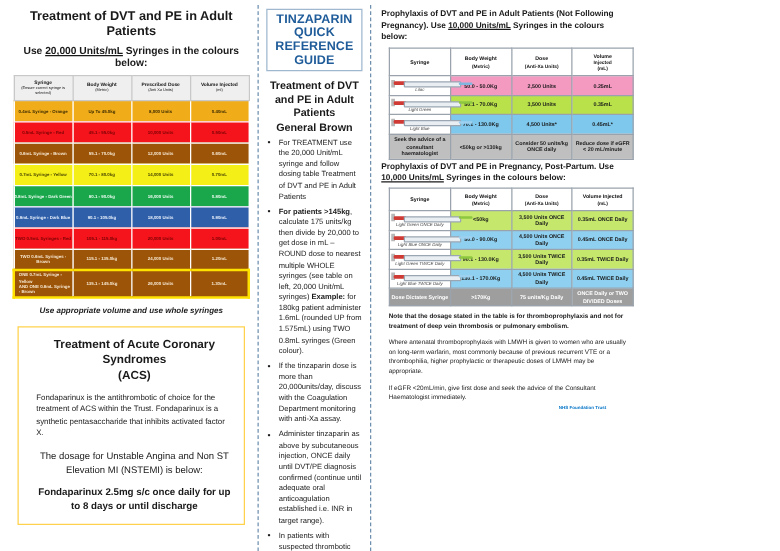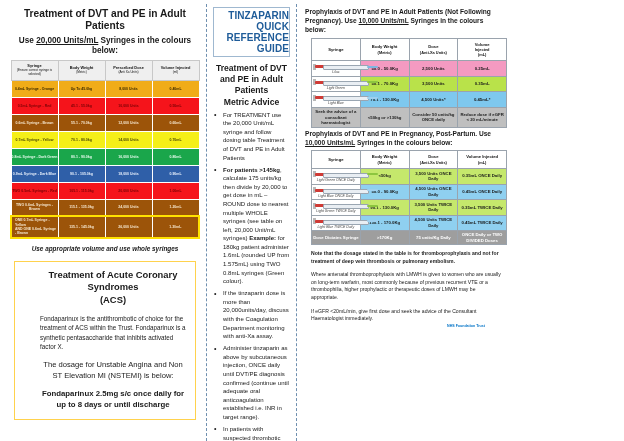--- a/index.html
+++ b/index.html
@@ -13,21 +13,21 @@
   .col{box-sizing:border-box;}
   .col-left{width:210px;padding:2px 6px 0 8px;}
   .col-mid{width:202px;padding:2px 6px 0 6px;border-left:1px dashed #6f8faf;border-right:1px dashed #6f8faf;}
   .col-right{width:210px;padding:2px 4px 0 8px;}
 
   
   .h-main{font-size:10.2px;font-weight:bold;text-align:center;margin:2px 0 5px 0;line-height:1.15;}
   .h-sub{font-size:8.2px;font-weight:bold;text-align:center;margin:0 0 4px 0;line-height:1.2;}
   .h-sub u{text-decoration:underline;text-align:center;}
   .guide-title{
-    font-size:10px;font-weight:bold;color:#1f5c99;text-align:right;
+    font-size:10px;font-weight:bold;color:#1f5c99;text-align:center;
     border:1px solid #9fb8d0;padding:2px 0;margin:1px 0 6px 0;letter-spacing:.1px;
   }
   .h-center2{font-size:8.6px;font-weight:bold;text-align:center;line-height:1.3;margin:0 0 3px 0;}
   .h-right{font-size:6.6px;font-weight:bold;line-height:1.35;margin:2px 0 3px 0;}
   .h-right u{text-decoration:underline;}
 
   
   table{border-collapse:collapse;}
   .t-dose{width:190px;margin:0 auto;table-layout:fixed;}
   .t-dose th,.t-dose td{
@@ -44,21 +44,21 @@
   .r-green{background:#1aa64b;color:#e9fbef;}
   .r-blue{background:#2f5fa8;color:#e8f0fc;}
   .r-highlight td{border-top:2px solid #ffe100;border-bottom:2px solid #ffe100;}
   .r-highlight td:first-child{border-left:2px solid #ffe100;}
   .r-highlight td:last-child{border-right:2px solid #ffe100;}
   .two-line{display:block;text-align:left;padding-left:3px;}
   .note-italic{font-size:6.4px;font-style:italic;font-weight:bold;text-align:center;margin:6px 0 0 0;}
 
   
   .acs-box{
-    border:1.5px solid #ffd24d;margin:9px 4px 0 4px;padding:7px 9px 9px 25px;box-sizing:border-box;
+    border:1.5px solid #ffd24d;margin:9px 4px 0 4px;padding:7px 9px 9px 14px;box-sizing:border-box;
   }
   .acs-title{font-size:9.4px;font-weight:bold;text-align:center;line-height:1.35;margin:0 0 7px 0;}
   .acs-body{font-size:6.3px;line-height:1.5;text-align:left;margin:0 0 7px 0;}
   .acs-mid{font-size:7.6px;text-align:center;line-height:1.45;margin:0 0 7px 0;}
   .acs-bold{font-size:7.8px;font-weight:bold;text-align:center;line-height:1.45;margin:0;}
 
   
   ul.bl{list-style:none;margin:0;padding:0;}
   ul.bl>li{
     position:relative;padding-left:10px;margin:0 0 3.5px 0;
@@ -207,21 +207,21 @@
       <div class="acs-body">Fondaparinux is the antithrombotic of choice for the treatment of ACS within the Trust. Fondaparinux is a synthetic pentasaccharide that inhibits activated factor X.</div>
       <div class="acs-mid">The dosage for Unstable Angina and Non ST Elevation MI (NSTEMI) is below:</div>
       <div class="acs-bold">Fondaparinux 2.5mg s/c once daily for up to 8 days or until discharge</div>
     </div>
   </div>
 
   <div class="col col-mid">
     <div class="guide-title">TINZAPARIN QUICK REFERENCE GUIDE</div>
     <div class="h-center2">
       <span>Treatment of DVT and PE in Adult Patients</span><br>
-      <span>Metric Advice</span>
+      <span>General Brown</span>
     </div>
     <ul class="bl" id="advice-bullets">
         <li>For TREATMENT use the 20,000 Unit/mL syringe and follow dosing table Treatment of DVT and PE in Adult Patients</li>
         <li><b class="tight">For patients &gt;145kg</b>, calculate 175 units/kg then divide by 20,000 to get dose in mL – ROUND dose to nearest multiple WHOLE syringes (see table on left, 20,000 Unit/mL syringes) <b class="tight">Example:</b> for 180kg patient administer 1.6mL (rounded UP from 1.575mL) using TWO 0.8mL syringes (Green colour).</li>
         <li>If the tinzaparin dose is more than 20,000units/day, discuss with the Coagulation Department monitoring with anti-Xa assay.</li>
         <li>Administer tinzaparin as above by subcutaneous injection, ONCE daily until DVT/PE diagnosis confirmed (continue until adequate oral anticoagulation established i.e. INR in target range).</li>
         <li>In patients with suspected thrombotic episode while on oral anticoagulation, either change to a therapeutic dose of tinzaparin or use intravenous heparin (please refer to unfractionated intravenous prescription chart for advice on loading dose, maintenance and dose adjustment). Monitor intravenous heparin by the APTT ratio. <b class="tight">Discussion with Consultant Haematologist is strongly recommended.</b></li>
         <li>Start warfarin when diagnosis is confirmed.</li>
         <li>The dose of tinzaparin is administered as table above.</li>
         <li>For patients with recurrent DVT (i.e. those administered warfarin), tinzaparin should not be stopped until the INR is in the therapeutic range and some patients may require further supplies of tinzaparin.</li>

